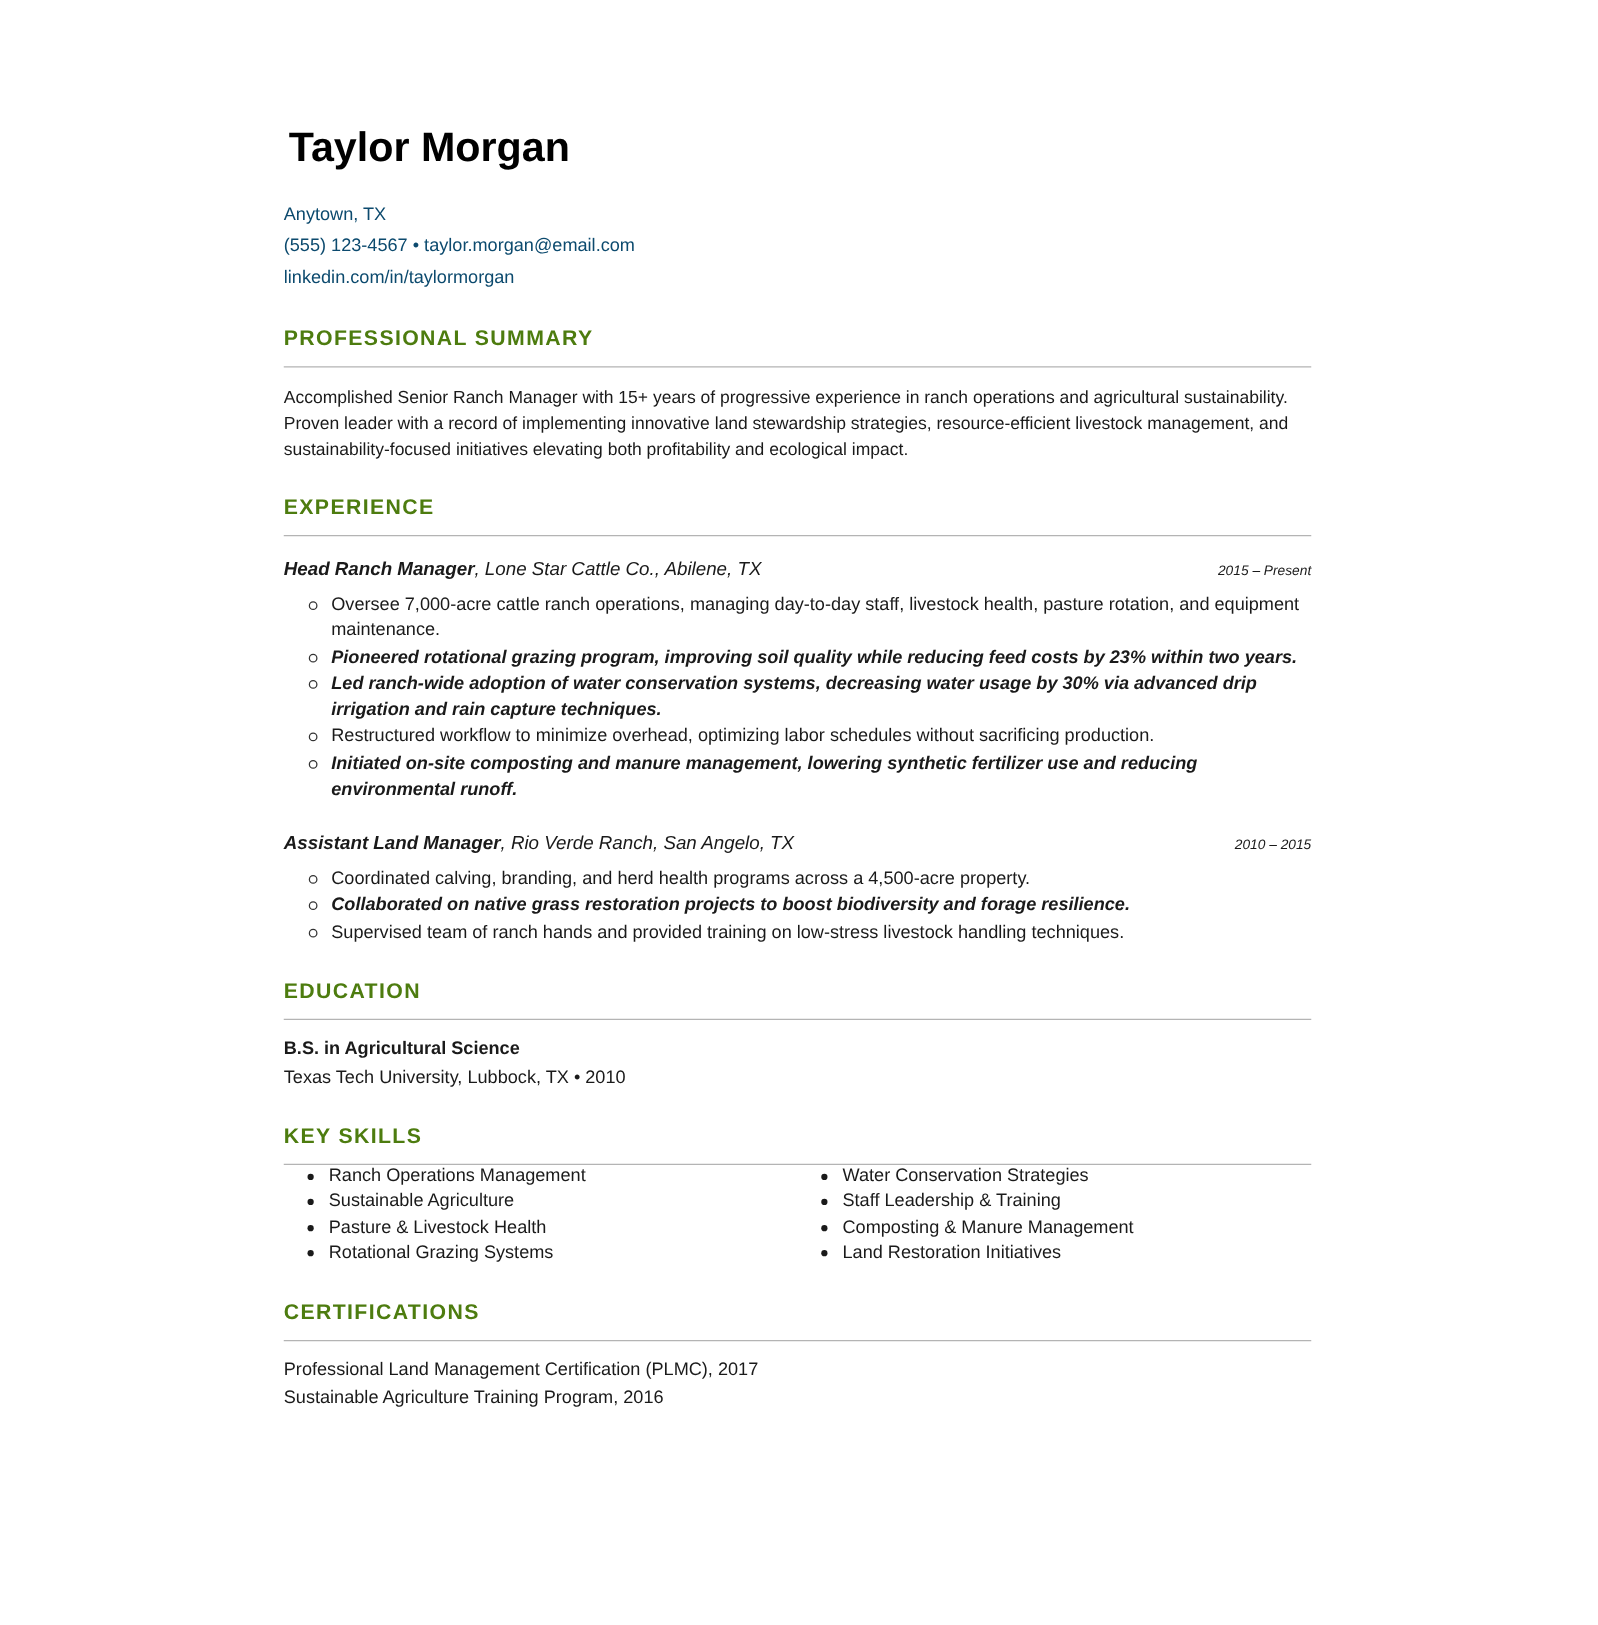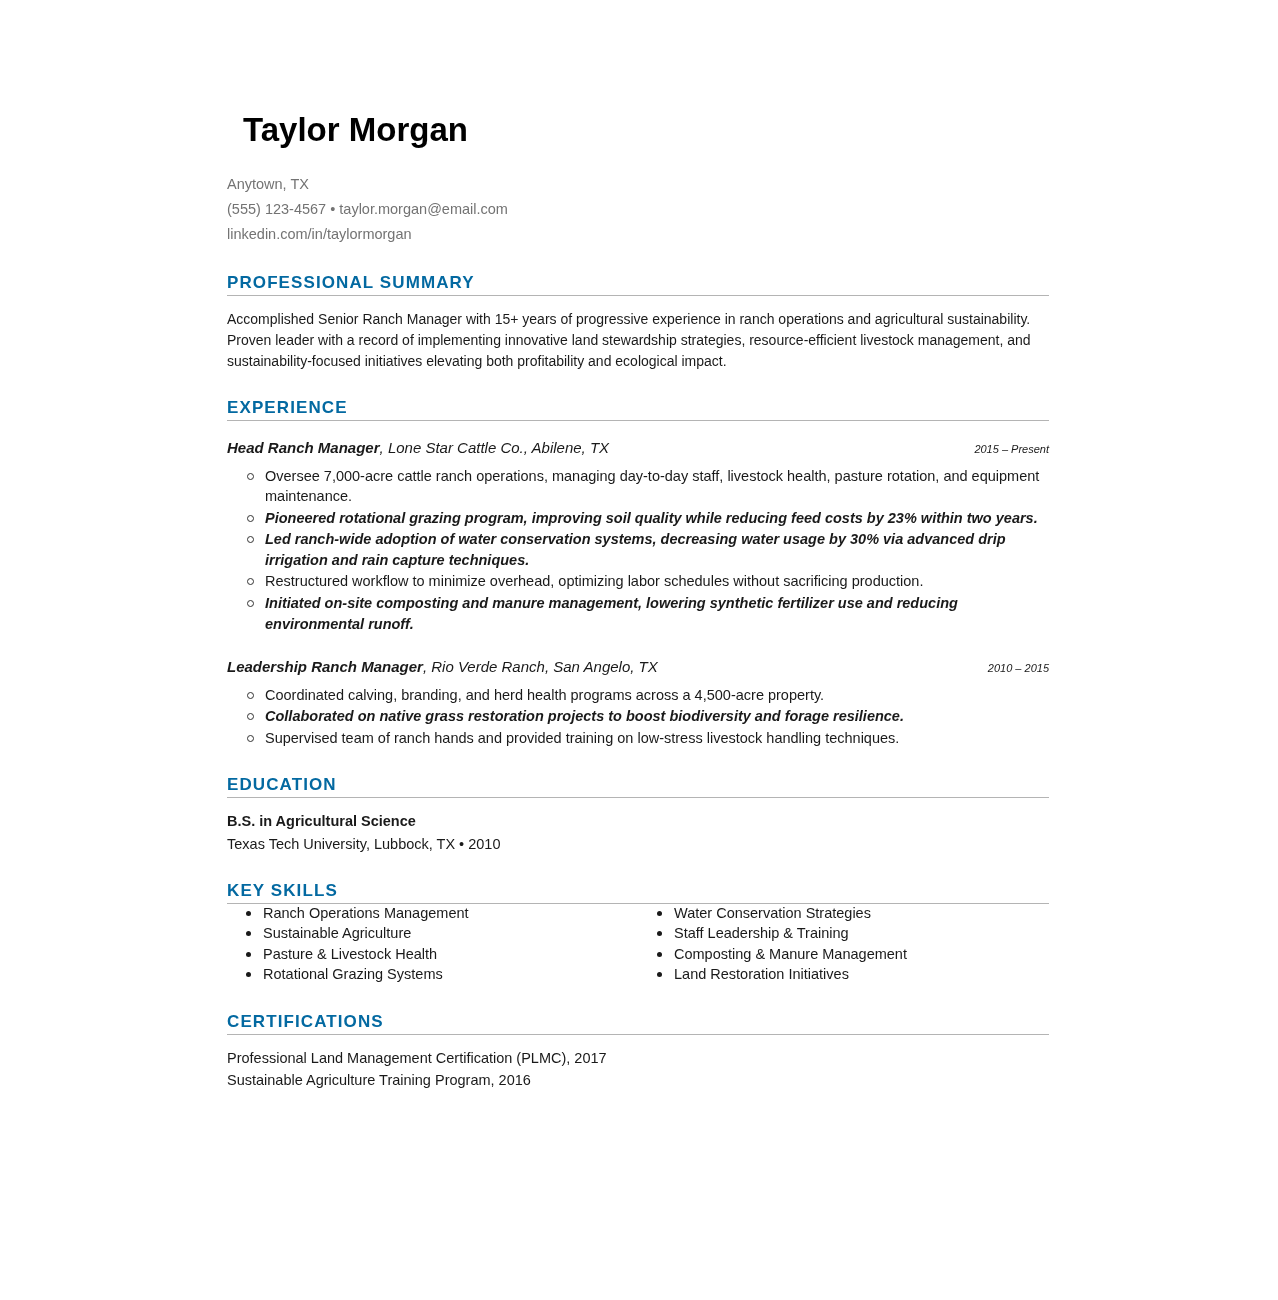--- a/index.html
+++ b/index.html
@@ -22,47 +22,47 @@
   .resume {
     position: absolute;
     left: 227px;
     top: 0;
     width: 822px;
   }
   .name {
     font-size: 33px;
     font-weight: bold;
     letter-spacing: 0px;
-    margin: 16px;
+    margin: 4px;
     padding-top: 95px;
     line-height: 1.15;
     color: #000000;
   }
   .job-title {
     font-size: 17px;
     margin: 6px 0 0 0;
     color: #1a1a1a;
     font-weight: normal;
   }
   .contact-block {
     margin-top: 23px;
     font-size: 14.5px;
     line-height: 1.72;
-    color: #737373;
+    color: #0c4a6e;
   }
   .section {
     margin-top: 26px;
   }
   .section-title {
     font-size: 17px;
     font-weight: bold;
     letter-spacing: 1.1px;
-    color: #0369a1;
-    margin: 0;
-    padding-bottom: 2px;
+    color: #4d7c0f;
+    margin: 0;
+    padding-bottom: 12px;
     border-bottom: 1px solid #b4b4b4;
   }
   .section-body {
     margin-top: 13px;
     font-size: 14.5px;
     line-height: 1.45;
   }
   .summary-text {
     font-size: 14px;
     line-height: 1.5;
@@ -210,21 +210,21 @@
             <li class="highlight">Pioneered rotational grazing program, improving soil quality while reducing feed costs by 23% within two years.</li>
             <li class="highlight">Led ranch-wide adoption of water conservation systems, decreasing water usage by 30% via advanced drip irrigation and rain capture techniques.</li>
             <li>Restructured workflow to minimize overhead, optimizing labor schedules without sacrificing production.</li>
             <li class="highlight">Initiated on-site composting and manure management, lowering synthetic fertilizer use and reducing environmental runoff.</li>
           </ul>
         </div>
 
         <div class="job" style="margin-top:22px;">
           <div class="job-header">
             <div class="job-head-left">
-              <span class="job-role">Leadership Ranch Manager</span><span class="job-meta">, Rio Verde Ranch, San Angelo, TX</span>
+              <span class="job-role">Assistant Land Manager</span><span class="job-meta">, Rio Verde Ranch, San Angelo, TX</span>
             </div>
             <div class="job-dates">2010 – 2015</div>
           </div>
           <ul class="bullets">
             <li>Coordinated calving, branding, and herd health programs across a 4,500-acre property.</li>
             <li class="highlight">Collaborated on native grass restoration projects to boost biodiversity and forage resilience.</li>
             <li>Supervised team of ranch hands and provided training on low-stress livestock handling techniques.</li>
           </ul>
         </div>
 

